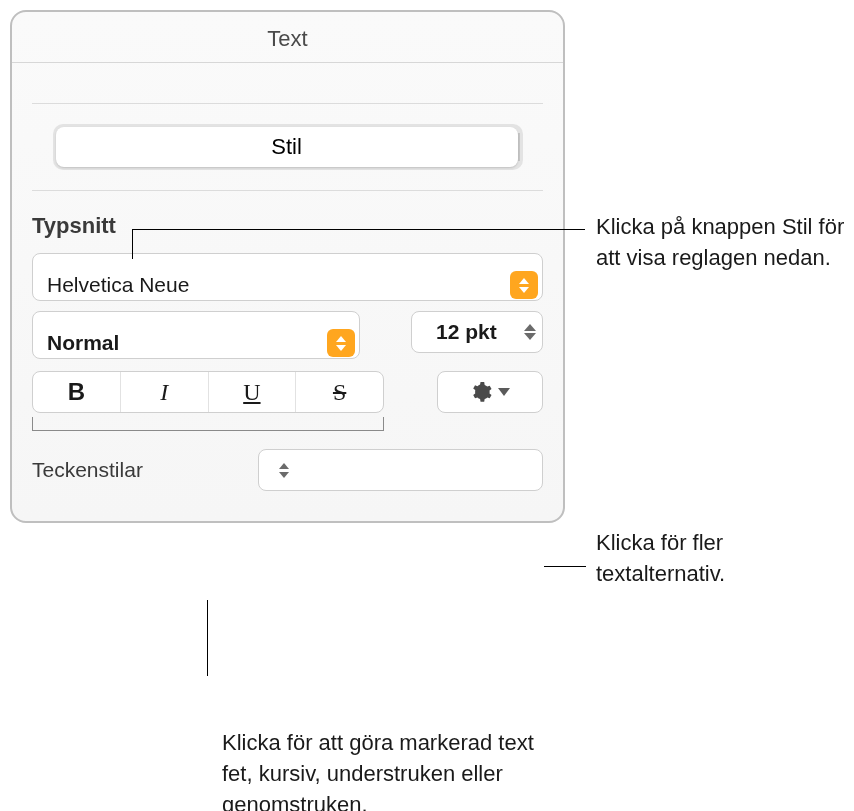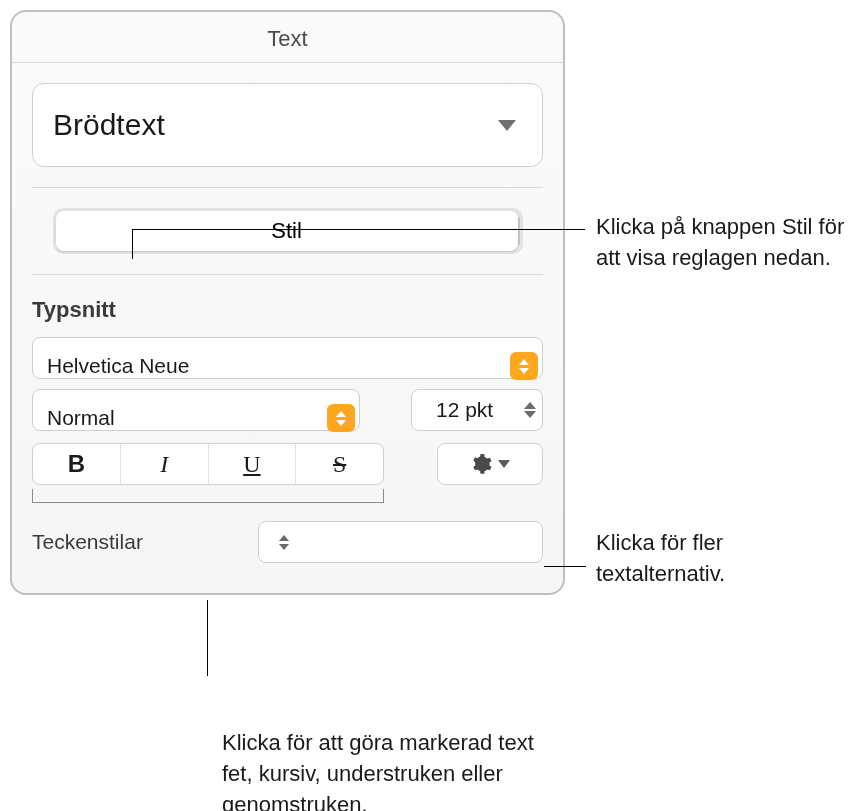--- a/index.html
+++ b/index.html
@@ -101,21 +101,21 @@
       font-weight: 600;
       margin: 22px 0 14px 0;
     }
     .dropdown {
       background: #fff;
       border: 1px solid #cfcfcf;
       border-radius: 8px;
       display: flex;
       align-items: center;
       padding: 16px 4px 0 14px;
-      height: 42px;
+      height: 48px;
       gap: 36px;
     }
     .dropdown-label {
       flex: 1;
       font-size: 21px;
       color: #1a1a1a;
     }
     .dropdown-chevrons {
       width: 28px;
       height: 28px;
@@ -142,20 +142,21 @@
       border-left: 5px solid transparent;
       border-right: 5px solid transparent;
       border-top: 6px solid #fff;
     }
     .grey .tri-up { border-bottom-color: #6b6b6b; }
     .grey .tri-down { border-top-color: #6b6b6b; }
     .row {
       display: flex;
       gap: 12px;
       margin-top: 10px;
+      font-weight: bold;
     }
     .row > * { flex-shrink: 0; }
     .font-family { width: 100%; }
     .font-weight { width: 328px; }
     .font-size {
       width: 132px;
       display: flex;
       align-items: center;
       background: #fff;
       border: 1px solid #cfcfcf;
@@ -275,24 +276,20 @@
       background: #000;
     }
   </style>
 </head>
 <body>
 
 <div class="panel">
   <div class="panel-header">Text</div>
   <div class="panel-body">
 
-    <div class="style-select">
-      <span class="style-select-label">Brödtext</span>
-      <span class="chevron-down"></span>
-    </div>
 
     <hr class="divider">
 
     <div class="seg-control">
       <div class="seg-bg">
         <div class="seg-item active">
           <span>Stil</span>
         </div>
         <div class="seg-sep"></div>
         <div class="seg-sep"></div>

